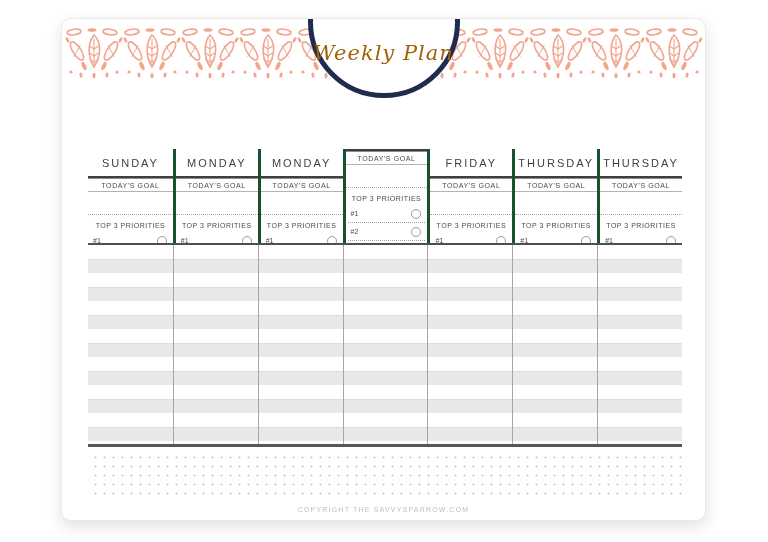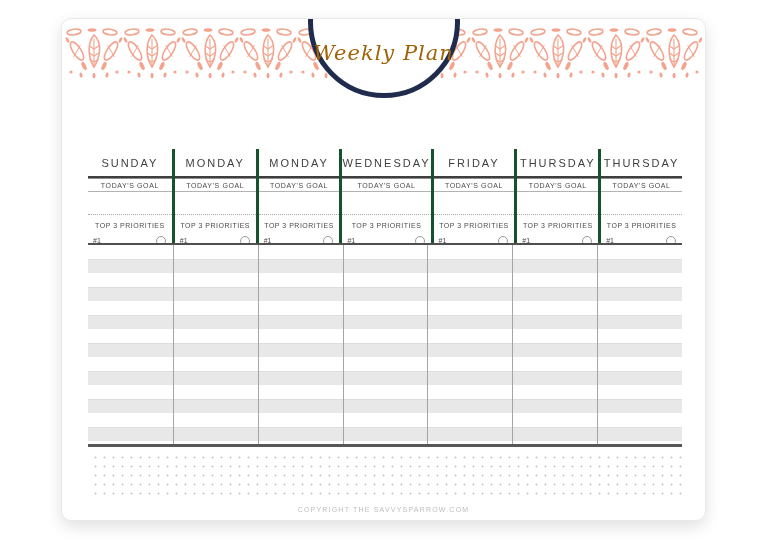--- a/index.html
+++ b/index.html
@@ -154,21 +154,20 @@
       <span class="prio-circle"></span>
     </div>
     <div class="prio-row">
       <span class="prio-num">#3</span>
       <span class="prio-circle"></span>
     </div>
     <div class="prio-tail"></div>
   </div>
 
   <div class="day-col">
-    <div class="day-name">WEDNESDAY</div>
     <div class="rule-double"></div>
     <div class="goal-label">TODAY'S GOAL</div>
     <div class="goal-box"></div>
     <div class="prio-label">TOP 3 PRIORITIES</div>
     <div class="prio-row">
       <span class="prio-num">#1</span>
       <span class="prio-circle"></span>
     </div>
     <div class="prio-row">
       <span class="prio-num">#2</span>

